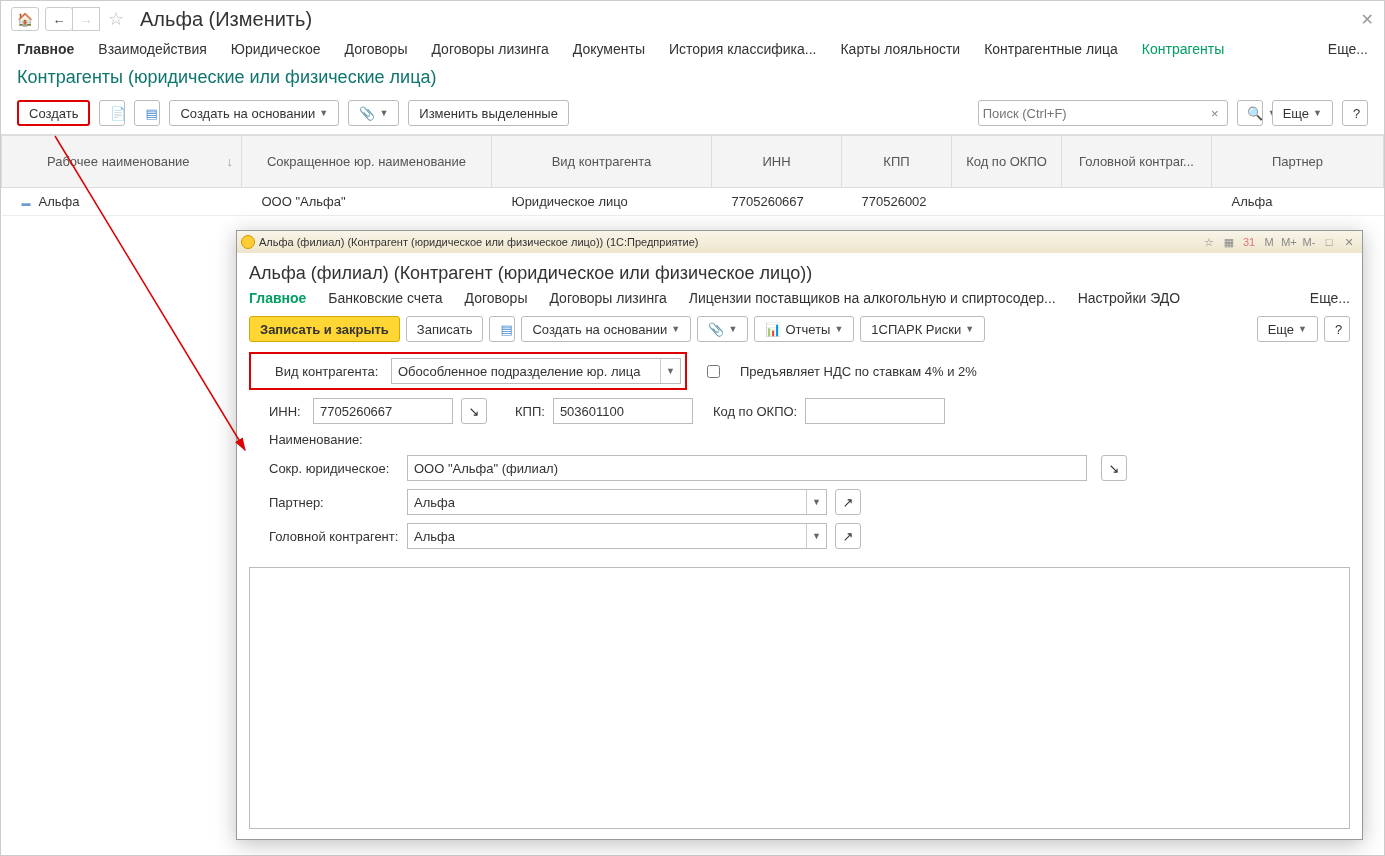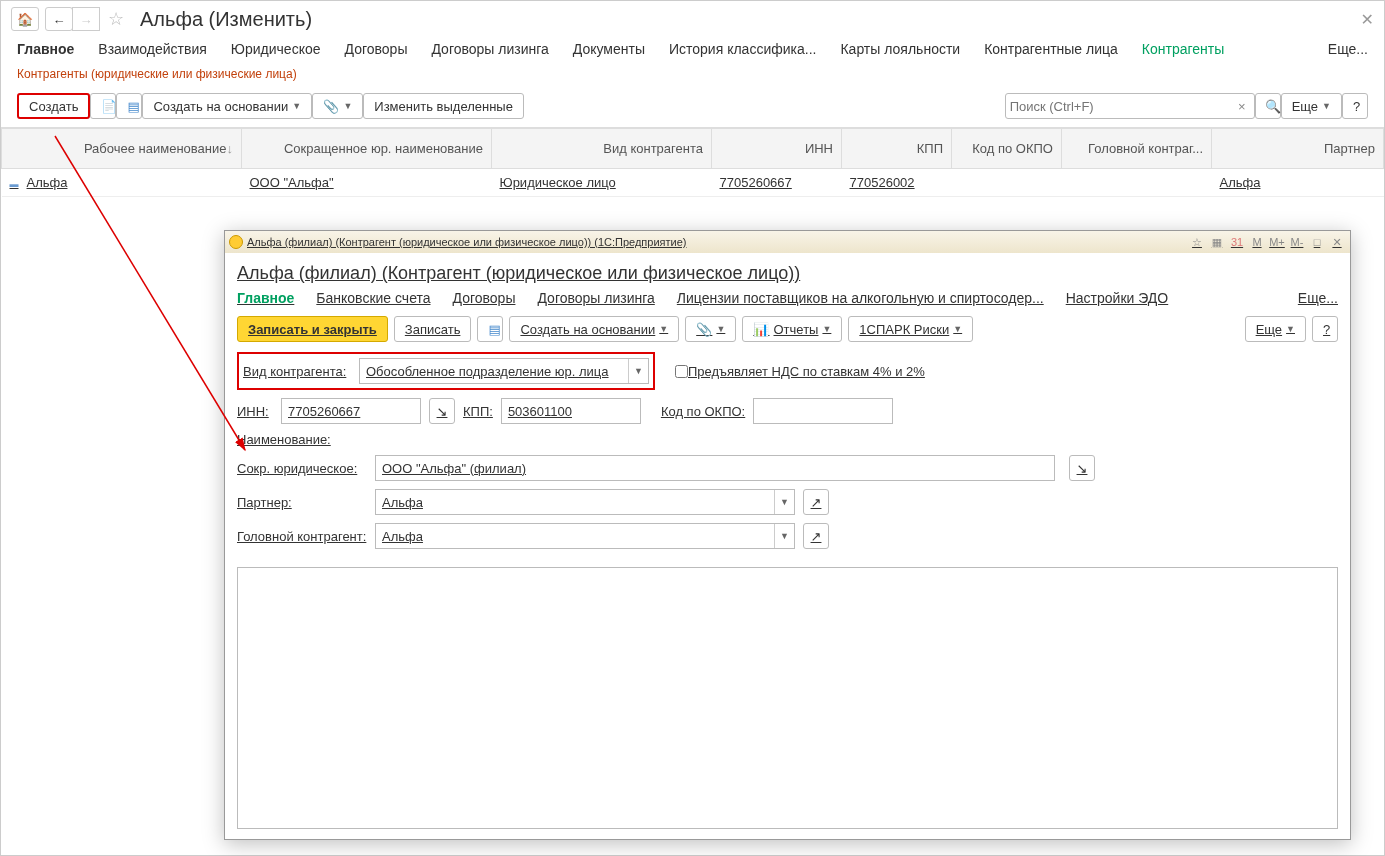--- a/index.html
+++ b/index.html
@@ -8,60 +8,60 @@
 .top-toolbar { display: flex; align-items: center; padding: 6px 10px; gap: 6px; }
 .icon-btn { width: 28px; height: 24px; border: 1px solid #ccc; background: #fff; border-radius: 3px; display: flex; align-items: center; justify-content: center; cursor: pointer; }
 .icon-btn.grp { border-radius: 0; margin-left: -1px; }
 .page-title { font-size: 20px; margin-left: 8px; }
 .close-x { margin-left: auto; color: #999; cursor: pointer; font-size: 16px; }
 .nav-tabs { display: flex; gap: 24px; padding: 4px 16px 8px; font-size: 14px; }
 .nav-tabs span { cursor: pointer; }
 .nav-tabs .active { font-weight: bold; }
 .nav-tabs .green { color: #00a060; text-align: center; }
 .nav-tabs .more { margin-left: auto; }
-.subtitle { padding: 2px 16px 8px; font-size: 12px; color: #c2410c; }
-.action-bar { display: flex; align-items: center; gap: 0; padding: 4px 16px 8px; }
+.subtitle { padding: 2px 16px 8px; font-size: 18px; color: #0f766e; }
+.action-bar { display: flex; align-items: center; gap: 9px; padding: 4px 16px 8px; }
 .btn { height: 26px; border: 1px solid #bbb; background: #fff; border-radius: 3px; padding: 0 10px; display: flex; align-items: center; gap: 4px; cursor: pointer; font-size: 13px; }
 .btn.red-border { border: 2px solid #d00; }
 .btn .caret { font-size: 9px; color: #666; }
 .search-box { width: 250px; height: 26px; border: 1px solid #bbb; border-radius: 3px; display: flex; align-items: center; padding: 0 4px; }
 .search-box input { border: none; flex: 1; outline: none; font-size: 13px; }
 .search-box .clear { color: #888; cursor: pointer; padding: 0 4px; }
 .spacer { flex: 1; }
 .table-wrap { border-top: 1px solid #ddd; flex: 1; overflow: hidden; position: relative; }
 .grid { width: 100%; border-collapse: collapse; font-size: 13px; }
-.grid th { background: #f4f4f4; border: 1px solid #ddd; padding: 12px 8px; text-align: right; font-weight: normal; color: #555; height: 30px; }
-.grid td { border-bottom: 1px solid #eee; padding: 6px 8px; height: 28px; text-decoration: underline; }
+.grid th { background: #f4f4f4; border: 1px solid #ddd; padding: 18px 8px; text-align: center; font-weight: normal; color: #555; height: 30px; }
+.grid td { border-bottom: 1px solid #eee; padding: 6px 20px; height: 28px; }
 .grid tr.sel td { background: #ffe27a; }
 .row-icon { color: #6b9bd1; font-size: 9px; margin-right: 8px; }
 .sort-icon { float: right; color: #999; }
 
-.modal { position: absolute; left: 224px; top: 230px; width: 1127px; height: 610px; background: #fff; border: 1px solid #999; box-shadow: 0 4px 20px rgba(0,0,0,.25); display: flex; flex-direction: column; text-decoration: underline; }
+.modal { position: absolute; left: 236px; top: 230px; width: 1127px; height: 610px; background: #fff; border: 1px solid #999; box-shadow: 0 4px 20px rgba(0,0,0,.25); display: flex; flex-direction: column; }
 .modal-titlebar { height: 22px; background: linear-gradient(#f8f4e8,#ede5cc); display: flex; align-items: center; padding: 0 4px; font-size: 11px; gap: 4px; }
 .modal-titlebar .tb-icons { margin-left: auto; display: flex; gap: 2px; }
 .modal-titlebar .tb-icons span { width: 18px; height: 16px; display: flex; align-items: center; justify-content: center; cursor: pointer; color: #888; font-size: 11px; }
 .modal-body { padding: 10px 12px; flex: 1; display: flex; flex-direction: column; }
 .modal-h1 { font-size: 18px; margin-bottom: 6px; }
 .modal-tabs { display: flex; gap: 22px; font-size: 14px; margin-bottom: 10px; }
 .modal-tabs span { cursor: pointer; }
 .modal-tabs .active { color: #00a060; font-weight: bold; }
 .modal-tabs .more { margin-left: auto; }
 .modal-actions { display: flex; gap: 6px; margin-bottom: 10px; }
 .btn.yellow { background: #ffd633; border-color: #d4a900; font-weight: bold; }
 .sub-tabs { display: flex; border-bottom: 1px solid #ccc; margin-bottom: 12px; }
 .sub-tabs .tab { border: 1px solid #ccc; border-bottom: none; padding: 6px 14px; background: #f0f0f0; cursor: pointer; font-size: 13px; position: relative; top: 1px; }
 .sub-tabs .tab.active { background: #fff; }
 .form-row { display: flex; align-items: center; gap: 8px; margin-bottom: 8px; }
-.form-row label { font-size: 13px; }
+.form-row label { font-size: 13px; margin-left: 20px; }
 .red-box { border: 2px solid #d00; padding: 4px; display: flex; align-items: center; gap: 8px; }
 .combo { border: 1px solid #bbb; height: 26px; display: flex; align-items: center; padding: 12px 6px; background: #fff; position: relative; }
 .combo .caret-btn { position: absolute; right: 0; top: 0; width: 20px; height: 100%; border-left: 1px solid #ccc; display: flex; align-items: center; justify-content: center; font-size: 9px; color: #666; cursor: pointer; }
 .txt { border: 1px solid #bbb; height: 26px; padding: 0 6px; background: #fff; display: flex; align-items: center; }
 .small-btn { width: 26px; height: 26px; border: 1px solid #bbb; border-radius: 3px; background: #fff; display: flex; align-items: center; justify-content: center; cursor: pointer; }
-.checkbox-lbl { display: flex; align-items: center; gap: 0; }
+.checkbox-lbl { display: flex; align-items: center; gap: 20px; }
 .big-textarea { flex: 1; border: 1px solid #bbb; margin-top: 10px; }
 .arrow-svg { position: absolute; left: 45px; top: 130px; pointer-events: none; z-index: 5; }
 .orange-dot { width: 14px; height: 14px; background: #ffcc33; border: 1px solid #cc9900; border-radius: 50%; display: inline-block; }
 .col-narrow { width: 26px; }
 </style>
 </head>
 <body>
 
 <div class="main-window">
   <div class="top-toolbar">

